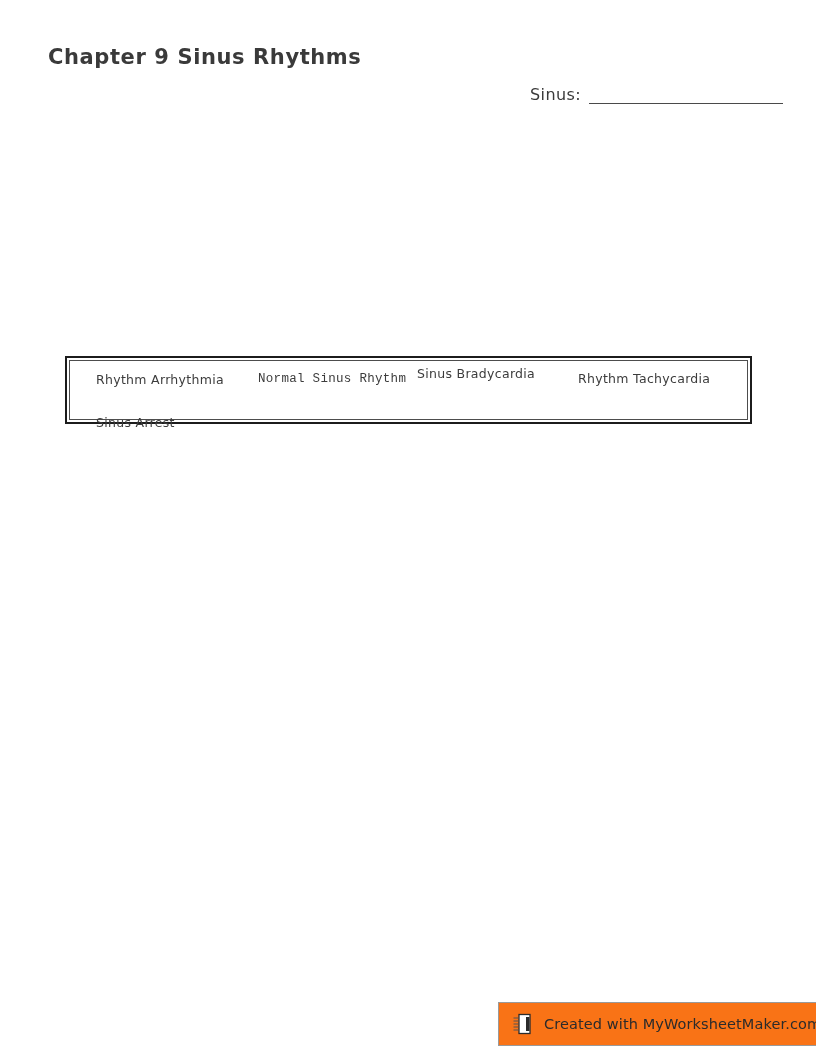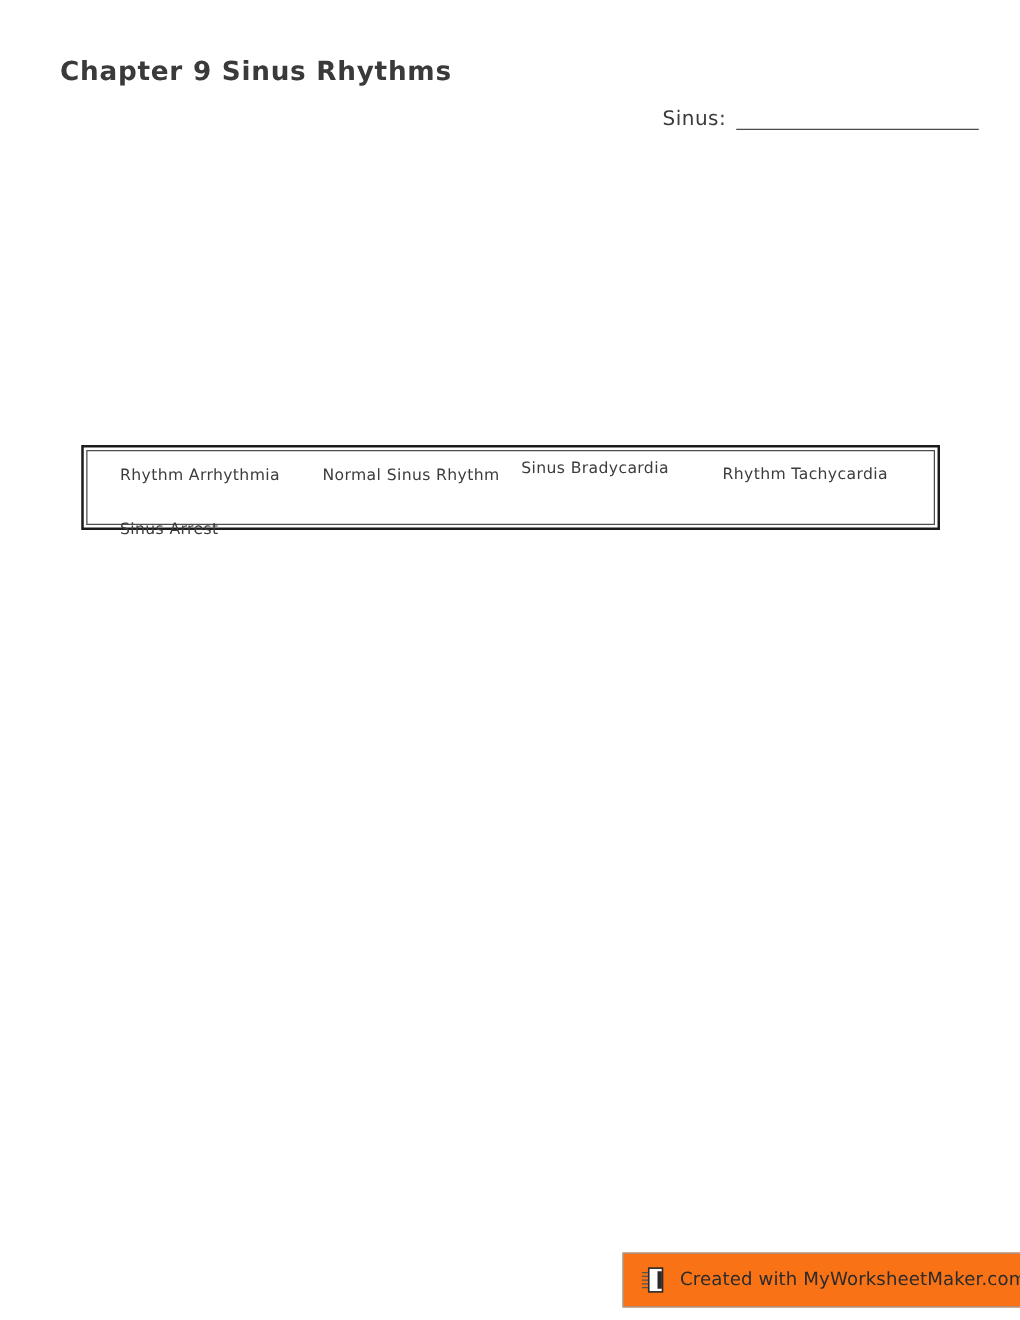--- a/index.html
+++ b/index.html
@@ -96,21 +96,21 @@
     position: relative;
   }
   .wordbank-item {
     position: absolute;
     font-size: 12.5px;
     color: #3c3c3c;
     letter-spacing: 0.3px;
     white-space: nowrap;
   }
   .wb-0 { left: 26px;  top: 11px; }
-  .wb-1 { left: 188px; top: 11px; }
+  .wb-1 { left: 188px; top: 11px; font-family: Liberation Mono, monospace; }
   .wb-2 { left: 347px; top: 5px; }
   .wb-3 { left: 508px; top: 10px; }
   .wb-4 { left: 26px;  top: 54px; }
 
   
   .footer-badge {
     position: absolute;
     left: 498px;
     top: 1002px;
     width: 365px;

